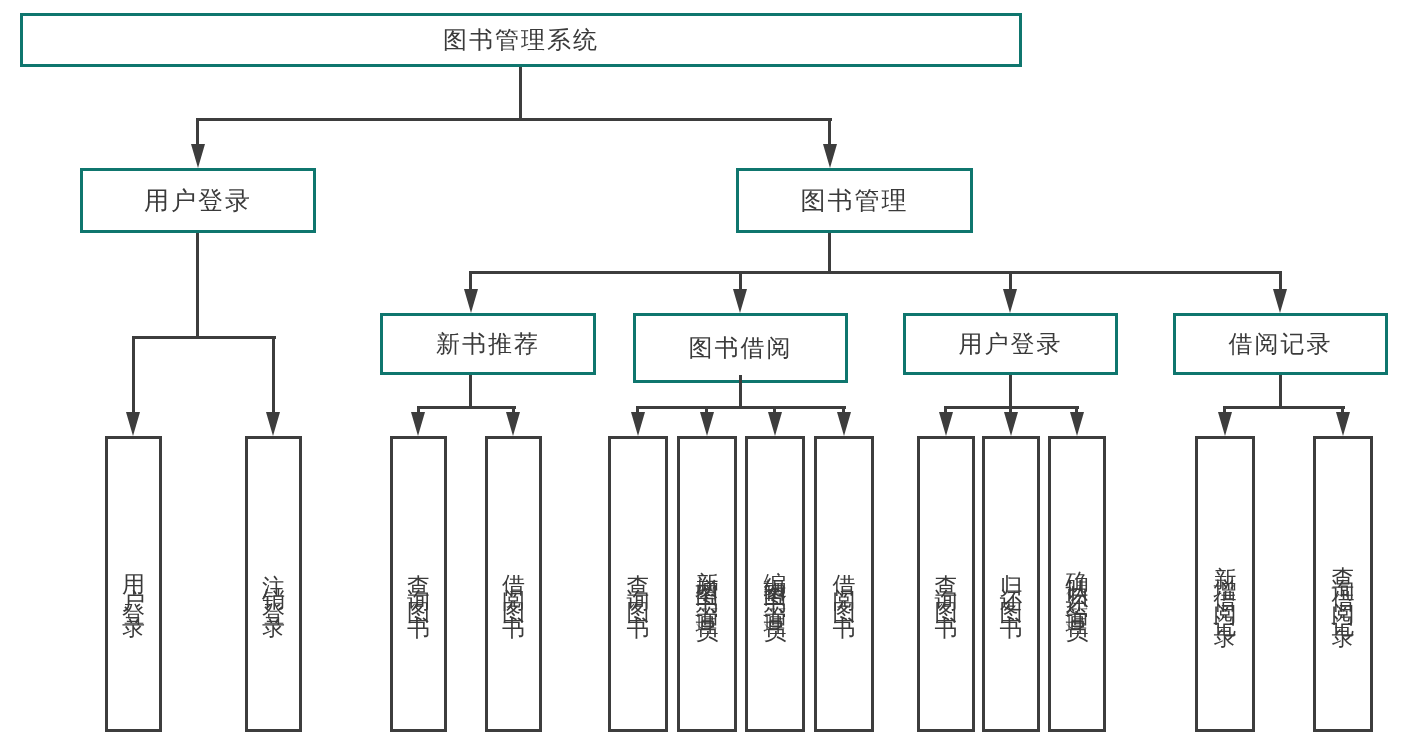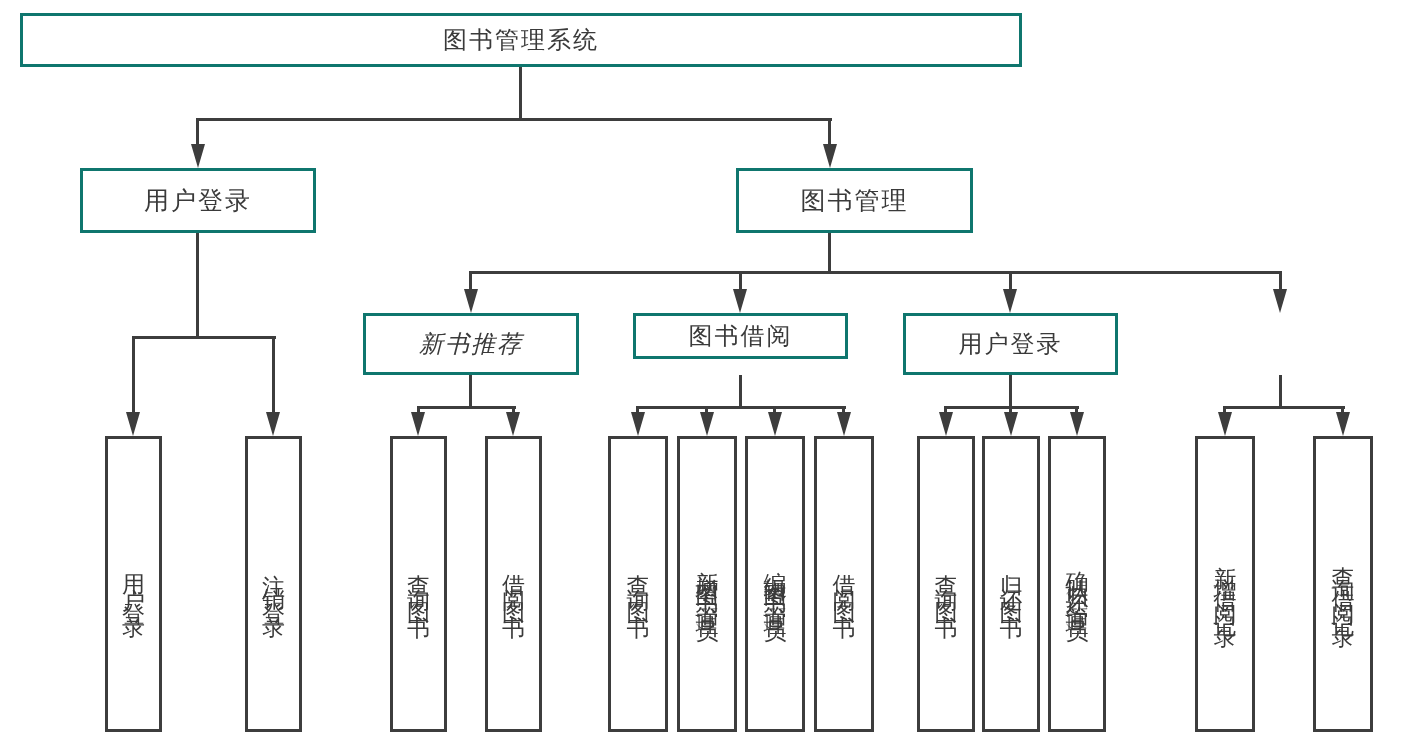--- a/index.html
+++ b/index.html
@@ -63,23 +63,24 @@
   <div class="hl" style="left:469px;top:271px;width:812px;"></div>
   <div class="vl" style="left:469px;top:271px;height:20px;"></div>
   <div class="arr" style="left:464px;top:289px;"></div>
   <div class="vl" style="left:739px;top:271px;height:20px;"></div>
   <div class="arr" style="left:733px;top:289px;"></div>
   <div class="vl" style="left:1009px;top:271px;height:20px;"></div>
   <div class="arr" style="left:1003px;top:289px;"></div>
   <div class="vl" style="left:1279px;top:271px;height:20px;"></div>
   <div class="arr" style="left:1273px;top:289px;"></div>
 
-  <div class="hbox" style="left:363px;top:313px;width:216px;height:62px;font-size:24px;font-style:italic;">新书推荐</div>
-  <div class="hbox" style="left:633px;top:313px;width:215px;height:46px;font-size:24px;">图书借阅</div>
+  <div class="hbox" style="left:380px;top:313px;width:216px;height:62px;font-size:24px;">新书推荐</div>
+  <div class="hbox" style="left:633px;top:313px;width:215px;height:70px;font-size:24px;">图书借阅</div>
   <div class="hbox" style="left:903px;top:313px;width:215px;height:62px;font-size:24px;">用户登录</div>
+  <div class="hbox" style="left:1173px;top:313px;width:215px;height:62px;font-size:24px;">借阅记录</div>
 
   <div class="vl" style="left:469px;top:375px;height:34px;"></div>
   <div class="hl" style="left:417px;top:406px;width:99px;"></div>
   <div class="vl" style="left:417px;top:406px;height:8px;"></div>
   <div class="arr" style="left:411px;top:412px;"></div>
   <div class="vl" style="left:512px;top:406px;height:8px;"></div>
   <div class="arr" style="left:506px;top:412px;"></div>
 
   <div class="vl" style="left:739px;top:375px;height:34px;"></div>
   <div class="hl" style="left:636px;top:406px;width:210px;"></div>

